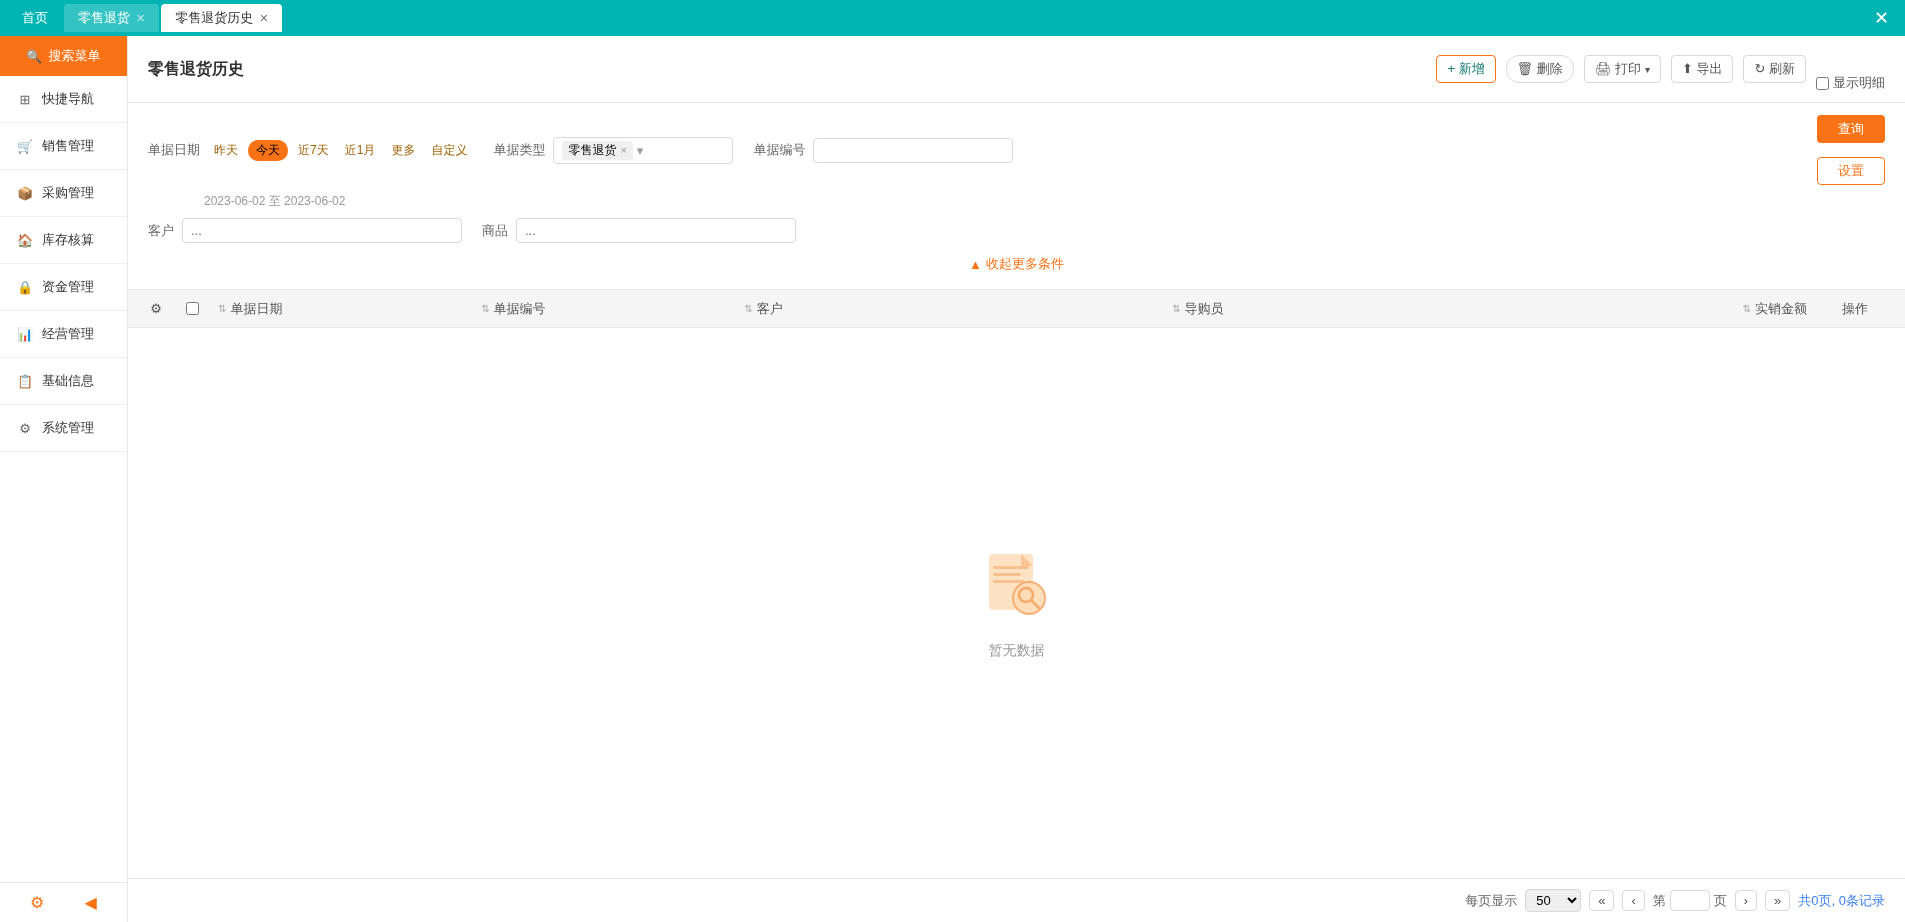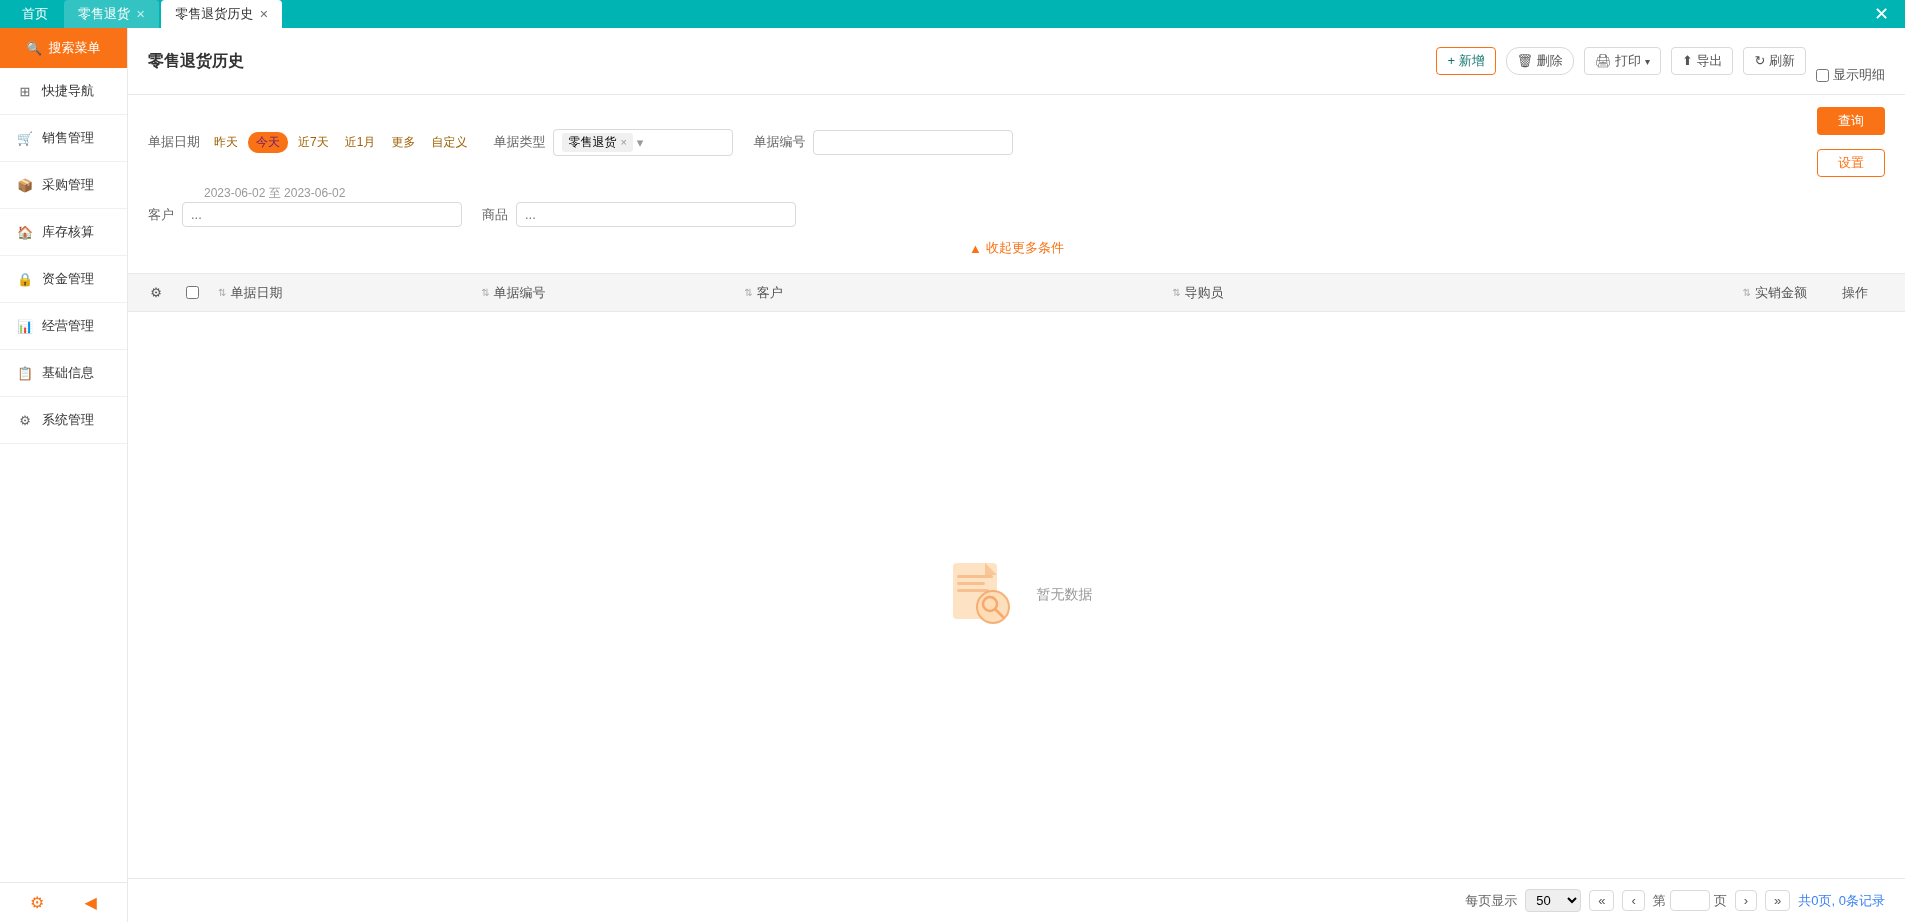--- a/index.html
+++ b/index.html
@@ -1,19 +1,19 @@
 <!DOCTYPE html>
 <html><head>
   <meta charset="utf-8">
   <style>
     * { margin: 0; padding: 0; box-sizing: border-box; }
     body { font-family: "Microsoft YaHei", "PingFang SC", sans-serif; font-size: 13px; background: #f5f5f5; display: flex; flex-direction: column; height: 922px; overflow: hidden; }
 
     
-    .top-bar { background: #00b4b4; display: flex; align-items: center; height: 28px; padding: 0 8px; flex-shrink: 0; }
+    .top-bar { background: #00b4b4; display: flex; align-items: center; height: 36px; padding: 0 8px; flex-shrink: 0; }
     .top-bar-tabs { display: flex; align-items: center; flex: 1; gap: 2px; }
     .top-tab { display: flex; align-items: center; height: 28px; padding: 0 14px; border-radius: 4px 4px 0 0; cursor: pointer; font-size: 13px; color: #fff; gap: 6px; }
     .top-tab.home { background: transparent; }
     .top-tab.active { background: #fff; color: #333; }
     .top-tab.inactive { background: rgba(255,255,255,0.2); color: #fff; }
     .tab-close { font-size: 11px; cursor: pointer; opacity: 0.7; }
     .top-bar-right { color: #fff; font-size: 18px; cursor: pointer; padding: 0 8px; }
 
     
     .main-layout { display: flex; flex: 1; overflow: hidden; }
@@ -39,21 +39,21 @@
     .btn-delete { color: #555; border-radius: 13px; }
     .checkbox-label { display: flex; align-items: center; gap: 4px; font-size: 13px; color: #555; cursor: pointer; margin-top: 28px; }
 
     
     .filter-area { background: #fff; padding: 12px 20px; border-bottom: 1px solid #e8e8e8; flex-shrink: 0; }
     .filter-row { display: flex; align-items: center; gap: 20px; margin-bottom: 8px; flex-wrap: wrap; }
     .filter-item { display: flex; align-items: center; gap: 8px; }
     .filter-label { color: #666; font-size: 13px; white-space: nowrap; }
     .date-options { display: flex; align-items: center; gap: 4px; }
     .date-opt { padding: 2px 6px; cursor: pointer; font-size: 12px; color: #a16207; border-radius: 2px; }
-    .date-opt.active { background: #f97316; color: #701a75; border-radius: 10px; padding: 2px 8px; }
+    .date-opt.active { background: #f97316; color: #000000; border-radius: 10px; padding: 2px 8px; }
     .date-range { color: #999; font-size: 12px; }
     .filter-input { border: 1px solid #d9d9d9; border-radius: 4px; padding: 4px 8px; font-size: 13px; color: #333; min-width: 180px; outline: none; cursor: pointer; }
     .tag-input { display: flex; align-items: center; border: 1px solid #d9d9d9; border-radius: 4px; padding: 3px 8px; min-width: 180px; background: #fff; }
     .tag { display: flex; align-items: center; background: #f0f0f0; border-radius: 3px; padding: 1px 6px; font-size: 12px; gap: 4px; }
     .tag-close { cursor: pointer; color: #999; font-size: 11px; }
     .tag-dropdown { margin-left: 4px; color: #999; cursor: pointer; }
     .collapse-btn { display: flex; align-items: center; gap: 4px; color: #f97316; cursor: pointer; font-size: 13px; margin: 0 auto; width: fit-content; padding: 4px 16px; }
 
     
     .query-set-btns { display: flex; flex-direction: column; gap: 14px; margin-left: auto; }
@@ -67,21 +67,21 @@
     .th-settings { width: 36px; justify-content: center; }
     .th-check { width: 36px; justify-content: center; }
     .th-date { flex: 1.2; }
     .th-num { flex: 1.2; }
     .th-client { flex: 2; }
     .th-guide { flex: 1.5; }
     .th-amount { width: 120px; justify-content: flex-end; }
     .th-op { width: 80px; justify-content: center; }
 
     
-    .empty-state { flex: 1; display: flex; flex-direction: row; align-items: center; justify-content: center; gap: 16px; }
+    .empty-state { flex: 1; display: flex; flex-direction: column; align-items: center; justify-content: center; gap: 16px; }
     .empty-icon { width: 80px; height: 80px; position: relative; }
     .empty-text { color: #999; font-size: 14px; }
 
     
     .pagination { display: flex; align-items: center; justify-content: flex-end; padding: 10px 20px; background: #fff; border-top: 1px solid #e8e8e8; gap: 8px; flex-shrink: 0; }
     .page-size-label { color: #666; font-size: 13px; }
     .page-size-select { border: 1px solid #d9d9d9; border-radius: 4px; padding: 2px 6px; font-size: 13px; cursor: pointer; }
     .page-nav-btn { border: 1px solid #d9d9d9; background: #fff; border-radius: 4px; padding: 2px 8px; cursor: pointer; color: #555; font-size: 13px; }
     .page-input-area { display: flex; align-items: center; gap: 4px; font-size: 13px; color: #666; }
     .page-input { border: 1px solid #d9d9d9; border-radius: 4px; width: 40px; text-align: center; padding: 2px; font-size: 13px; }
@@ -207,21 +207,21 @@
           <span class="filter-label">单据编号</span>
           <input type="text" class="filter-input" style="min-width: 200px;">
         </div>
 
         <div class="query-set-btns">
           <button class="btn-query">查询</button>
           <button class="btn-set">设置</button>
         </div>
       </div>
 
-      <div style="margin-left: 56px; margin-bottom: 0;">
+      <div style="margin-left: 56px; margin-bottom: 8px;">
         <span class="date-range">2023-06-02 至 2023-06-02</span>
       </div>
       <div class="filter-row">
 
         <div class="filter-item">
           <span class="filter-label">客户</span>
           <input type="text" class="filter-input" style="min-width: 280px;" placeholder="...">
         </div>
 
         <div class="filter-item">

